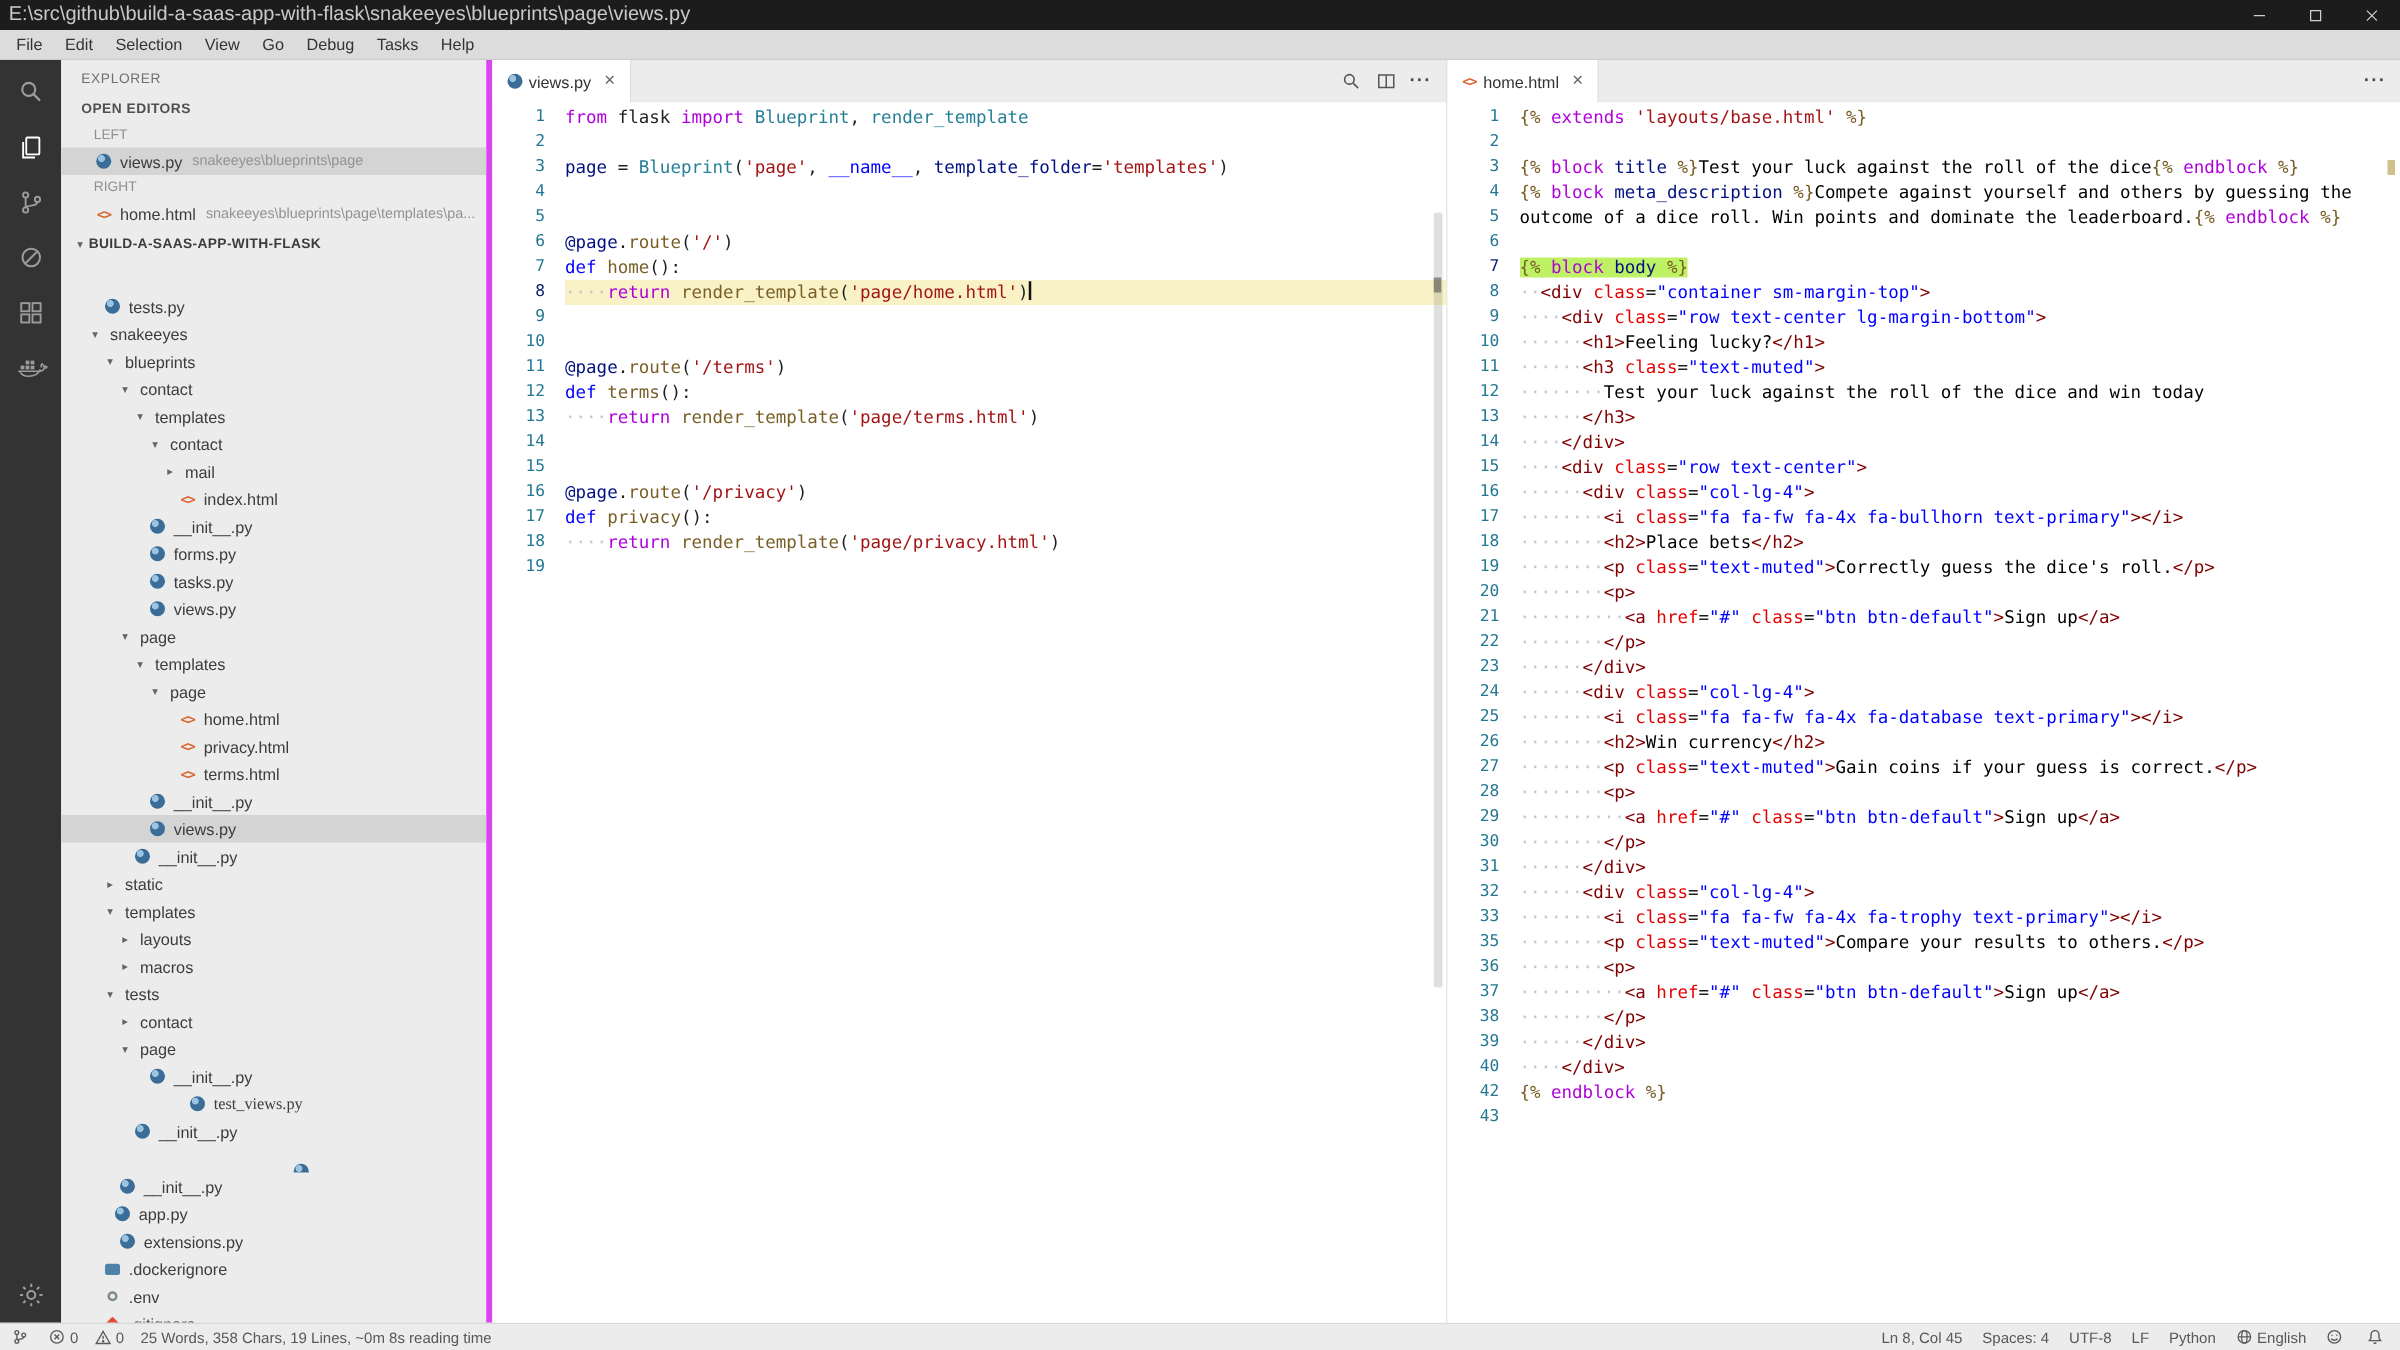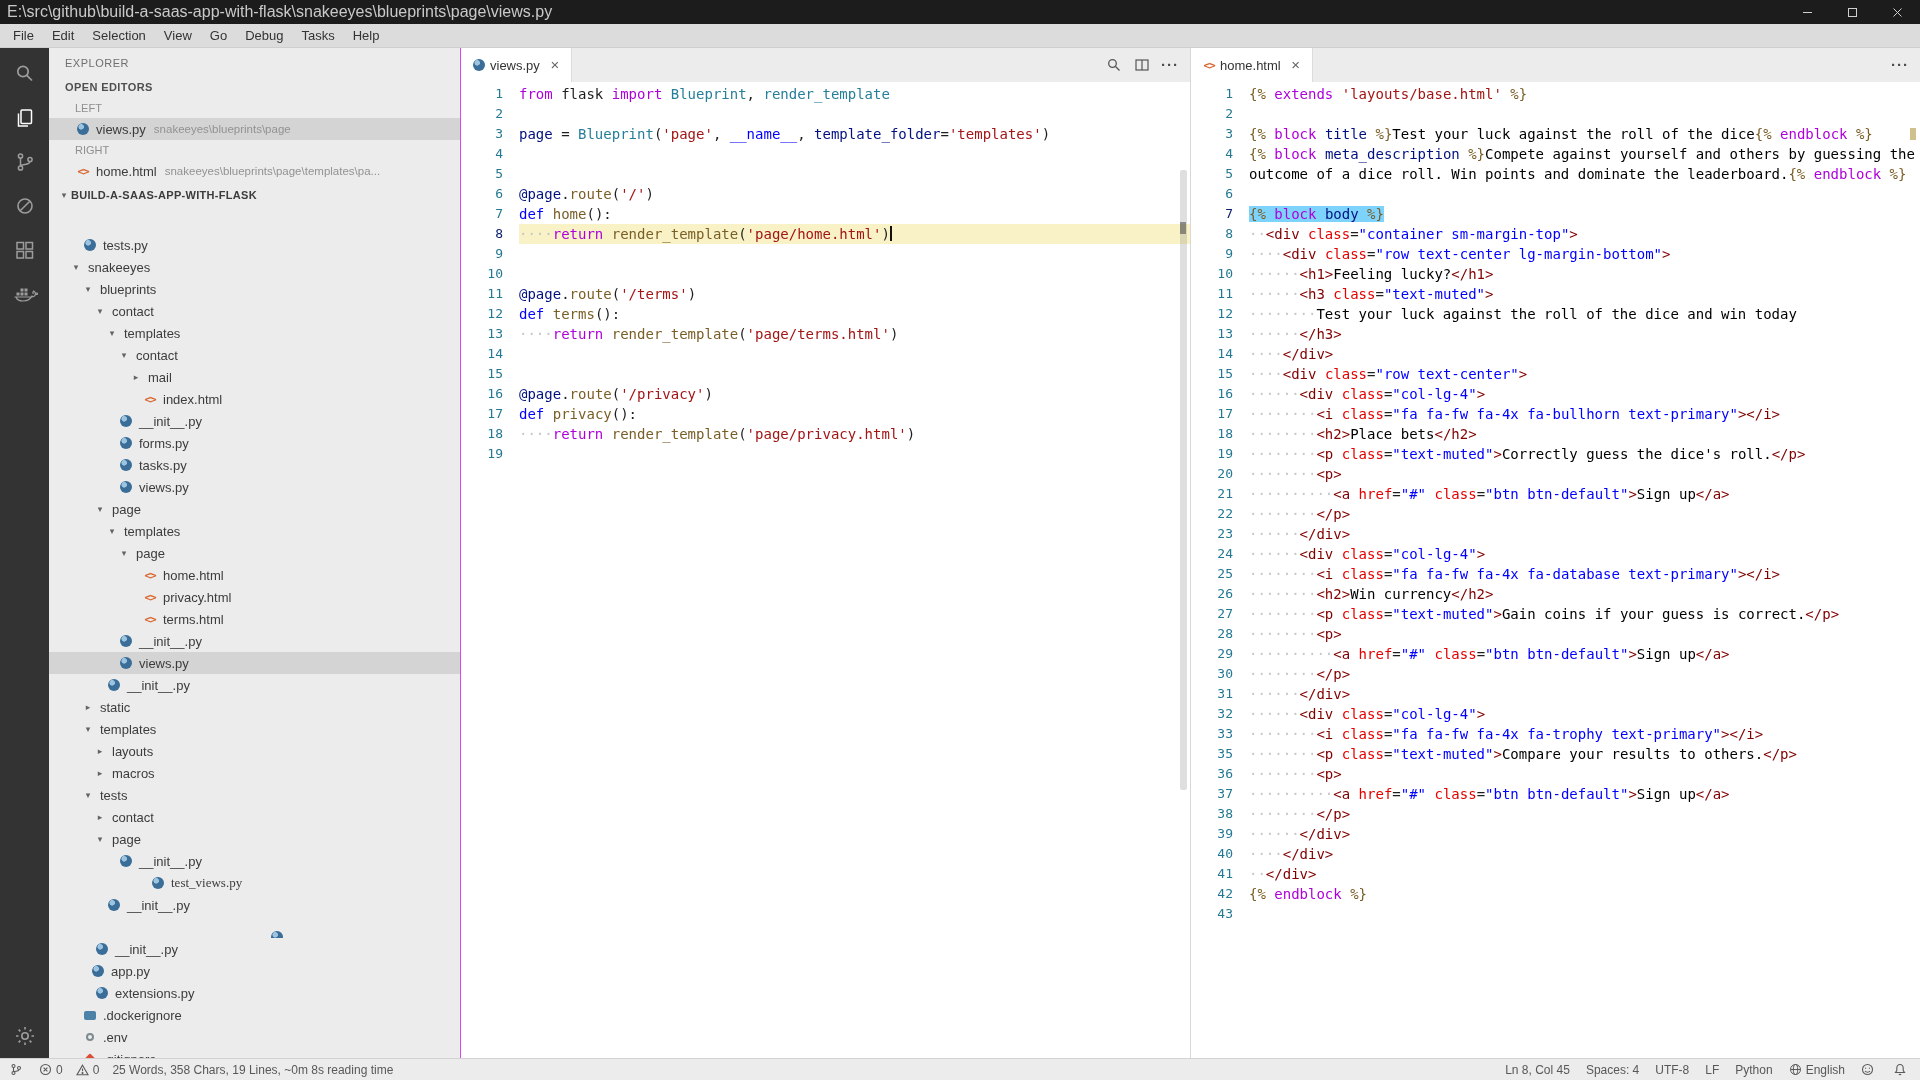--- a/index.html
+++ b/index.html
@@ -18,21 +18,21 @@
 
   
   .main{display:flex;height:1010px;}
 
   .activitybar{width:49px;background:#333333;display:flex;flex-direction:column;align-items:center;padding-top:4px;}
   .act-btn{width:49px;height:44px;display:flex;align-items:center;justify-content:center;opacity:.72;}
   .act-btn.active{opacity:1;}
   .act-spacer{flex:1;}
 
   
-  .sidebar{width:412px;background:#ececec;overflow:hidden;color:#3c3c3c;border-right:1px solid #d946ef;}
+  .sidebar{width:345px;background:#ececec;overflow:hidden;color:#3c3c3c;border-right:5px solid #d946ef;}
   .sb-title{padding:9px 0 7px 16px;font-size:11px;color:#6f6f6f;letter-spacing:.5px;}
   .sec-header{padding:5px 0 5px 16px;font-size:11px;font-weight:700;color:#4f4f4f;letter-spacing:.4px;}
   .oe-label{padding:2px 0 2px 26px;font-size:11px;color:#8f8f8f;height:20px;line-height:17px;}
   .row22{height:22px;display:flex;align-items:center;overflow:hidden;}
   .oe-item{padding-left:26px;}
   .oe-item.selected,.tree-row.selected{background:#d4d4d4;}
   .item-name{margin-left:5px;white-space:nowrap;font-size:13px;}
   .item-path{margin-left:8px;font-size:11.5px;color:#929292;white-space:nowrap;overflow:hidden;flex:1;}
   .ws-row{margin-top:2px;}
   .ws-header{font-weight:700;font-size:11px;letter-spacing:.3px;}
@@ -61,21 +61,21 @@
   .tab-actions .act{width:28px;height:28px;display:flex;align-items:center;justify-content:center;}
   .dots{font-size:15px;font-weight:bold;color:#4a4a4a;letter-spacing:1px;line-height:10px;}
 
   .code-wrap{flex:1;position:relative;overflow:hidden;background:#fff;}
   .code{padding-top:2px;font-family:"DejaVu Sans Mono",monospace;font-size:14px;line-height:20px;}
   .cl-row{display:flex;height:20px;white-space:pre;}
   .ln{flex:0 0 58px;text-align:right;padding-right:16px;color:#237893;font-size:13px;}
   .cl-row.activeNum .ln{color:#0b216f;}
   .lc{flex:1;min-width:0;}
   .cl-row.active .lc{background:#f9f2c7;}
-  .hl{background:#7dd3fc;}
+  .hl{background:#bef264;}
   .cursor{display:inline-block;width:2px;height:15px;background:#111;vertical-align:-2px;}
 
   .tk-k{color:#af00db}.tk-kb{color:#0000ff}.tk-fn{color:#795e26}.tk-cl{color:#267f99}
   .tk-v{color:#001080}.tk-s{color:#a31515}.tk-p{color:#1e1e1e}.tk-ws{color:#c6c6c6}
   .tk-jd{color:#795e26}.tk-jk{color:#af00db}.tk-jn{color:#001080}
   .tk-tg{color:#800000}.tk-at{color:#e50000}.tk-av{color:#0000ff}.tk-tx{color:#000}
 
   .sbar-handle{position:absolute;width:7px;border-radius:2px;background:rgba(110,110,110,.22);}
   .ovr-mark{position:absolute;width:6px;height:12px;}
 
@@ -525,21 +525,20 @@
             <div class="cl-row"><span class="ln">30</span><span class="lc"><span class="tk-ws">········</span><span class="tk-tg">&lt;/p&gt;</span></span></div>
             <div class="cl-row"><span class="ln">31</span><span class="lc"><span class="tk-ws">······</span><span class="tk-tg">&lt;/div&gt;</span></span></div>
             <div class="cl-row"><span class="ln">32</span><span class="lc"><span class="tk-ws">······</span><span class="tk-tg">&lt;div</span><span class="tk-p"> </span><span class="tk-at">class</span><span class="tk-p">=</span><span class="tk-av">"col-lg-4"</span><span class="tk-tg">&gt;</span></span></div>
             <div class="cl-row"><span class="ln">33</span><span class="lc"><span class="tk-ws">········</span><span class="tk-tg">&lt;i</span><span class="tk-p"> </span><span class="tk-at">class</span><span class="tk-p">=</span><span class="tk-av">"fa fa-fw fa-4x fa-trophy text-primary"</span><span class="tk-tg">&gt;&lt;/i&gt;</span></span></div>
             <div class="cl-row"><span class="ln">35</span><span class="lc"><span class="tk-ws">········</span><span class="tk-tg">&lt;p</span><span class="tk-p"> </span><span class="tk-at">class</span><span class="tk-p">=</span><span class="tk-av">"text-muted"</span><span class="tk-tg">&gt;</span><span class="tk-tx">Compare your results to others.</span><span class="tk-tg">&lt;/p&gt;</span></span></div>
             <div class="cl-row"><span class="ln">36</span><span class="lc"><span class="tk-ws">········</span><span class="tk-tg">&lt;p&gt;</span></span></div>
             <div class="cl-row"><span class="ln">37</span><span class="lc"><span class="tk-ws">··········</span><span class="tk-tg">&lt;a</span><span class="tk-p"> </span><span class="tk-at">href</span><span class="tk-p">=</span><span class="tk-av">"#"</span><span class="tk-p"> </span><span class="tk-at">class</span><span class="tk-p">=</span><span class="tk-av">"btn btn-default"</span><span class="tk-tg">&gt;</span><span class="tk-tx">Sign up</span><span class="tk-tg">&lt;/a&gt;</span></span></div>
             <div class="cl-row"><span class="ln">38</span><span class="lc"><span class="tk-ws">········</span><span class="tk-tg">&lt;/p&gt;</span></span></div>
             <div class="cl-row"><span class="ln">39</span><span class="lc"><span class="tk-ws">······</span><span class="tk-tg">&lt;/div&gt;</span></span></div>
             <div class="cl-row"><span class="ln">40</span><span class="lc"><span class="tk-ws">····</span><span class="tk-tg">&lt;/div&gt;</span></span></div>
-            <div class="cl-row"><span class="ln">41</span><span class="lc"><span class="tk-ws">··</span><span class="tk-tg">&lt;/div&gt;</span></span></div>
             <div class="cl-row"><span class="ln">42</span><span class="lc"><span class="tk-jd">{% </span><span class="tk-jk">endblock</span><span class="tk-jd"> %}</span></span></div>
             <div class="cl-row"><span class="ln">43</span><span class="lc"></span></div>
           </div>
         <div class="ovr-mark" style="right:4px;top:46px;background:rgba(160,130,30,.5);"></div>
       </div>
     </div>
   </div>
 </div>
 
 <div class="statusbar">

